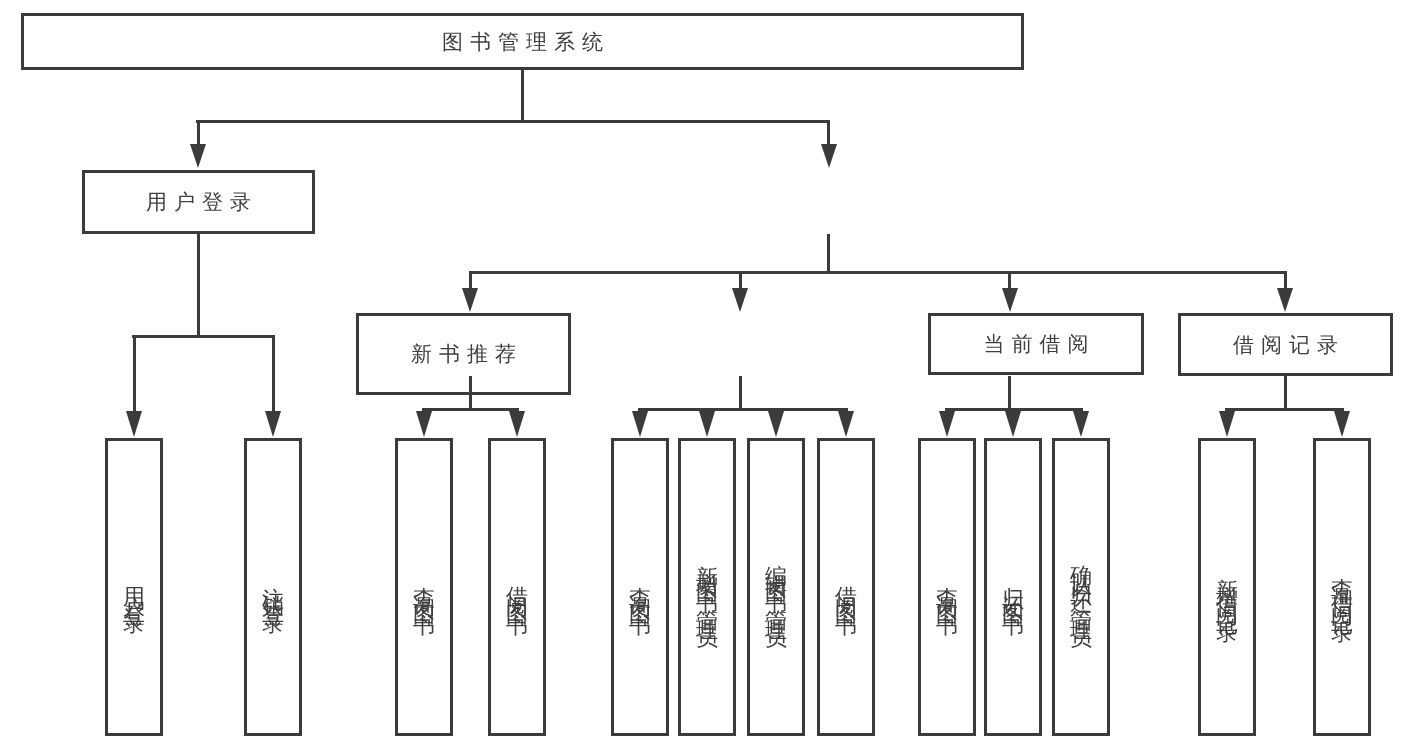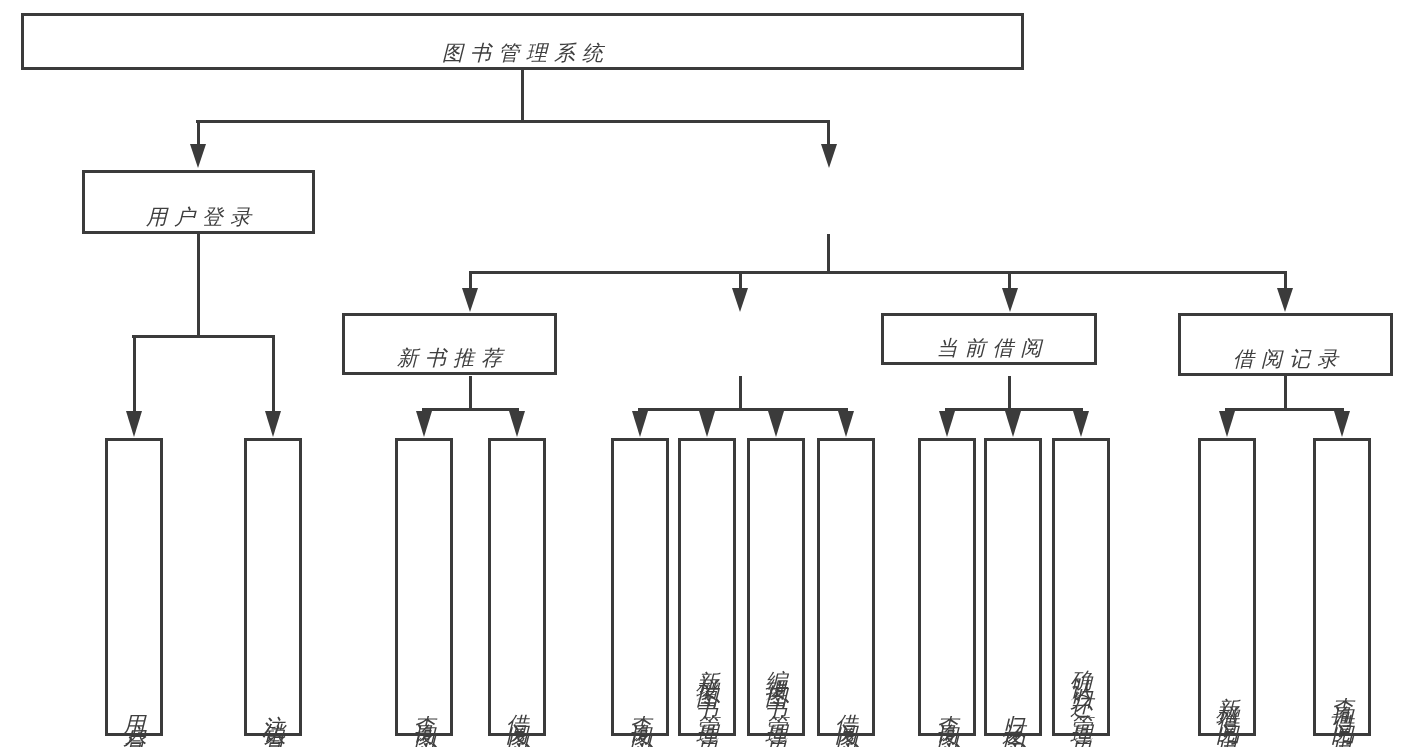--- a/index.html
+++ b/index.html
@@ -2,21 +2,21 @@
 <html><head>
 <meta charset="utf-8">
 <style>
   html,body{margin:0;padding:0;background:#fff;}
   .stage{
     position:relative;width:1405px;height:747px;background:#ffffff;
     font-family:"Liberation Sans","DejaVu Sans",sans-serif;overflow:hidden;
   }
   .node{
     position:absolute;box-sizing:border-box;border:3px solid #3b3b3b;background:#ffffff;
-    display:flex;align-items:flex-end;justify-content:center;font-style:italic;
+    display:flex;align-items:center;justify-content:center;
   }
   .node-label{
     color:#3f3f3f;font-size:21px;letter-spacing:7px;text-indent:7px;white-space:nowrap;
   }
   .leaf .node-label{
     writing-mode:vertical-rl;text-orientation:mixed;letter-spacing:9px;text-indent:0;
     line-height:1;font-size:22px;
   }
   .vline{position:absolute;width:3px;background:#3b3b3b;}
   .hline{position:absolute;height:3px;background:#3b3b3b;}
@@ -62,24 +62,24 @@
   <div class="hline" style="left:469px;top:271px;width:818px"></div>
   <div class="vline" style="left:469px;top:274px;height:15px"></div>
   <div class="arrow short" style="left:462px;top:288px"></div>
   <div class="vline" style="left:739px;top:274px;height:15px"></div>
   <div class="arrow short" style="left:732px;top:288px"></div>
   <div class="vline" style="left:1008px;top:274px;height:15px"></div>
   <div class="arrow short" style="left:1002px;top:288px"></div>
   <div class="vline" style="left:1284px;top:274px;height:15px"></div>
   <div class="arrow short" style="left:1277px;top:288px"></div>
 
-  <div class="node" style="left:342px;top:313px;width:215px;height:62px">
+  <div class="node" style="left:356px;top:313px;width:215px;height:82px">
     <span class="node-label">新书推荐</span>
   </div>
-  <div class="node" style="left:881px;top:313px;width:216px;height:52px">
+  <div class="node" style="left:928px;top:313px;width:216px;height:62px">
     <span class="node-label">当前借阅</span>
   </div>
   <div class="node" style="left:1178px;top:313px;width:215px;height:63px">
     <span class="node-label">借阅记录</span>
   </div>
 
   <div class="vline" style="left:469px;top:376px;height:34px"></div>
   <div class="hline" style="left:422px;top:408px;width:97px"></div>
   <div class="arrow" style="left:416px;top:411px"></div>
   <div class="arrow" style="left:509px;top:411px"></div>

